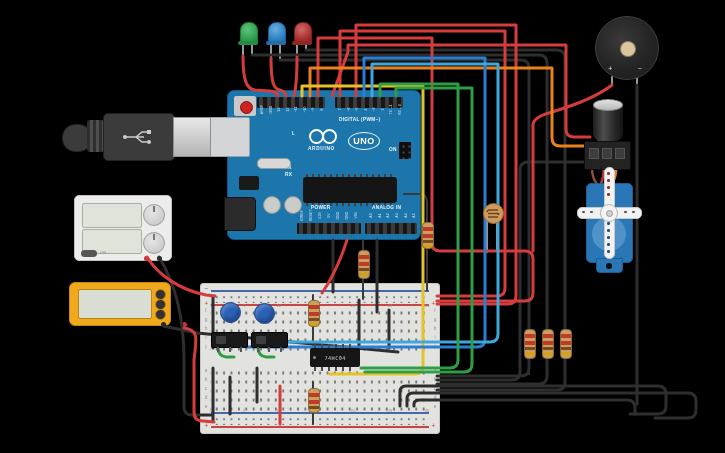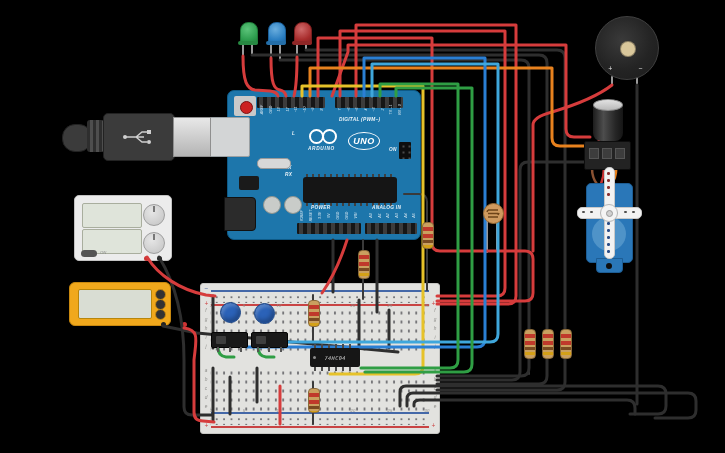--- a/index.html
+++ b/index.html
@@ -1,17 +1,17 @@
 <!DOCTYPE html>
 <html><head>
 <meta charset="utf-8">
 <style>
   html,body{margin:0;padding:0;background:#000;}
   .scene{position:relative;width:725px;height:453px;background:#000;overflow:hidden;
-         font-family:"Liberation Sans",sans-serif;font-style:italic;}
+         font-family:"Liberation Sans",sans-serif;}
   
   .breadboard{position:absolute;left:200px;top:283px;width:238px;height:149px;
     background:#e2e2df;border:1px solid #c6c6c3;border-radius:3px;box-shadow:0 0 0 1px #00000022;}
   .bb-line{position:absolute;height:1.6px;left:10px;width:218px;}
   .bb-holes{position:absolute;left:9px;width:220px;
     background-image:radial-gradient(#77777a 1.1px, transparent 1.4px);}
   .bb-rail{height:10px;background-size:7.4px 5.5px;background-position:3px 1.5px;}
   .bb-bank{height:45px;background-size:7.4px 9px;background-position:3px 2.5px;}
   .bb-letters{position:absolute;width:8px;display:flex;flex-direction:column;}
   .bb-letters span{height:9px;line-height:9px;font-size:7px;color:#90908d;

